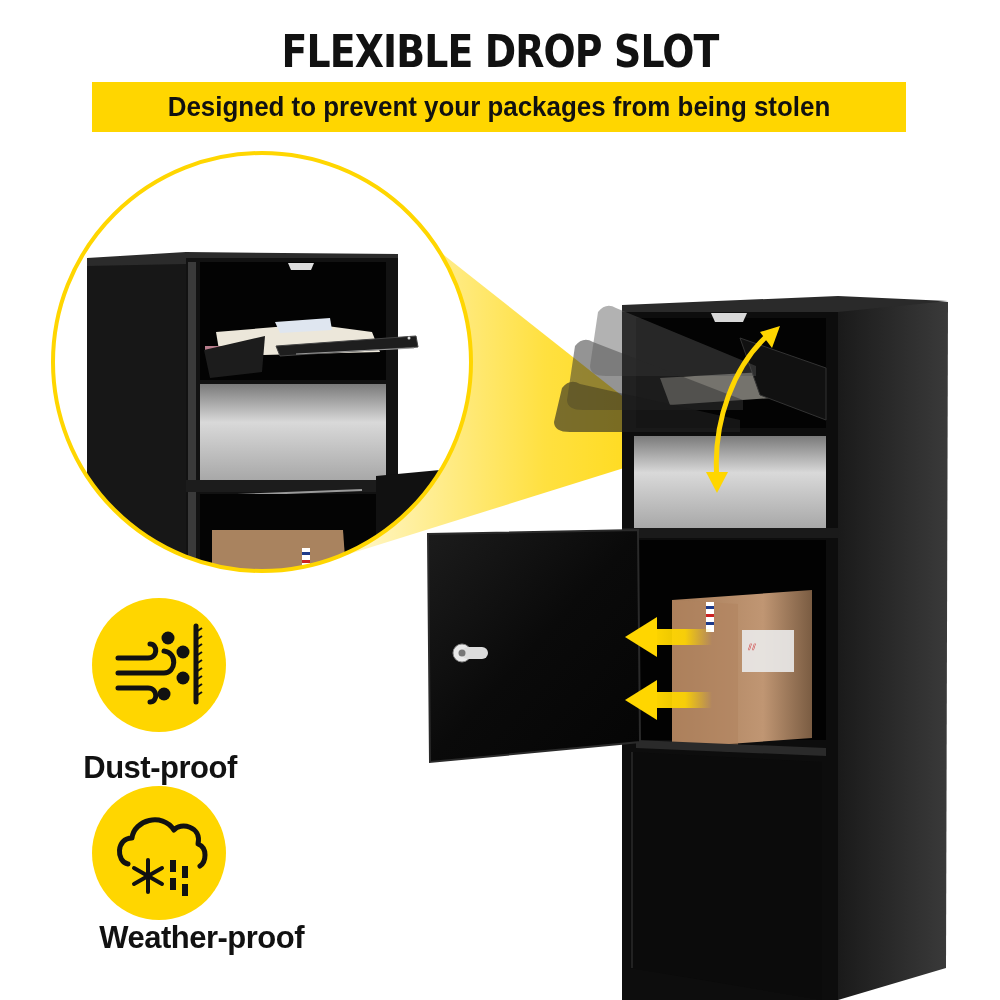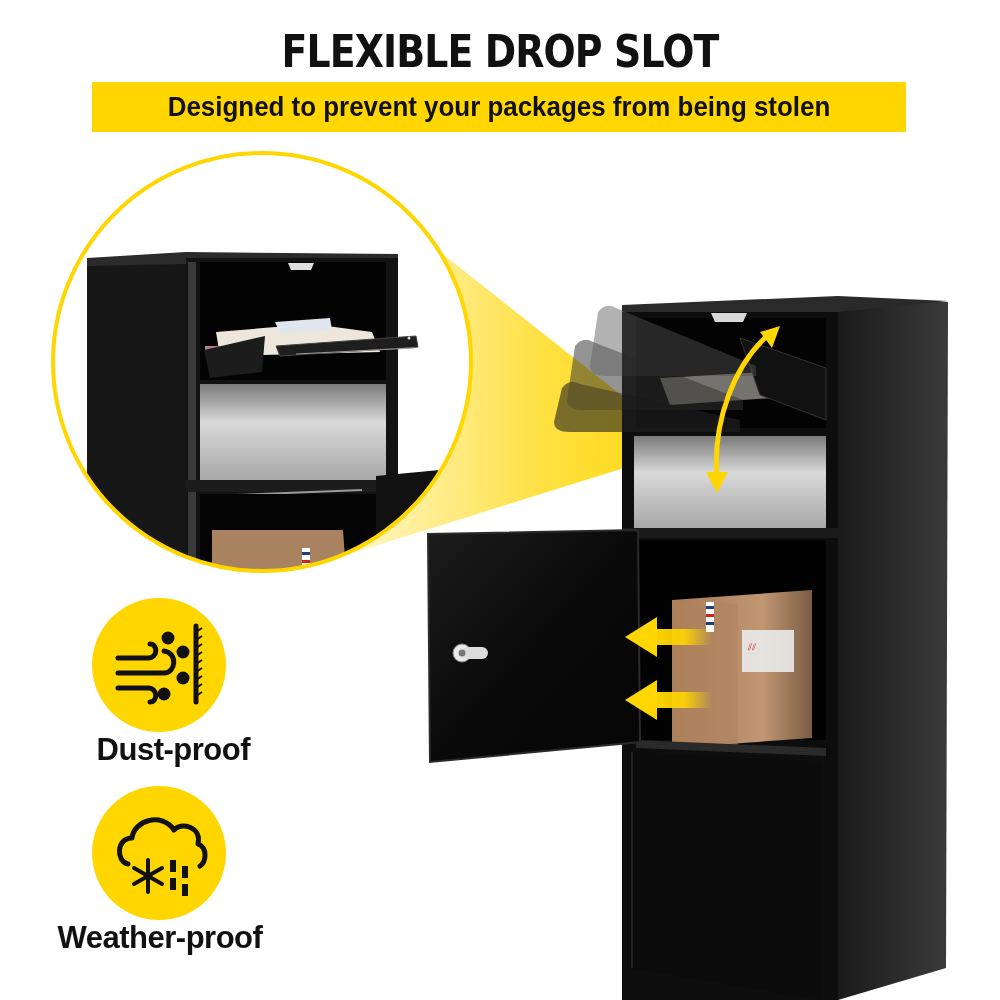--- a/index.html
+++ b/index.html
@@ -186,31 +186,31 @@
       <line x1="104" y1="98" x2="110" y2="94"></line>
     </g>
     <g fill="#111">
       <circle cx="76" cy="40" r="6.5"></circle>
       <circle cx="91" cy="54" r="6.5"></circle>
       <circle cx="91" cy="80" r="6.5"></circle>
       <circle cx="72" cy="96" r="6.5"></circle>
     </g>
   </svg>
 </div>
-<div class="abs feat-label" style="left:70px;top:730px;width:180px;text-align:right;line-height:40px;">Dust-proof</div>
+<div class="abs feat-label" style="left:70px;top:748px;width:180px;text-align:center;line-height:40px;">Dust-proof</div>
 
 <div class="abs feat-circle" style="left:92px;top:786px;width:134px;height:134px;">
   <svg width="134" height="134" viewBox="0 0 134 134">
     <path d="M36,78 c-12,-2 -12,-26 4,-26 c2,-18 30,-26 42,-8 c6,-8 28,-4 24,14 c10,4 8,18 2,22" fill="none" stroke="#111" stroke-width="5" stroke-linecap="round" stroke-linejoin="round"></path>
     <g stroke="#111" stroke-width="4" stroke-linecap="round">
       <line x1="56" y1="74" x2="56" y2="106"></line>
       <line x1="42" y1="82" x2="70" y2="98"></line>
       <line x1="42" y1="98" x2="70" y2="82"></line>
     </g>
     <g fill="#111">
       <rect x="78" y="74" width="6" height="12"></rect>
       <rect x="78" y="92" width="6" height="12"></rect>
       <rect x="90" y="80" width="6" height="12"></rect>
       <rect x="90" y="98" width="6" height="12"></rect>
     </g>
   </svg>
 </div>
-<div class="abs feat-label" style="left:30px;top:918px;width:260px;text-align:center;line-height:40px;">Weather-proof</div>
+<div class="abs feat-label" style="left:44px;top:918px;width:260px;text-align:right;line-height:40px;">Weather-proof</div>
 
 </body></html>

